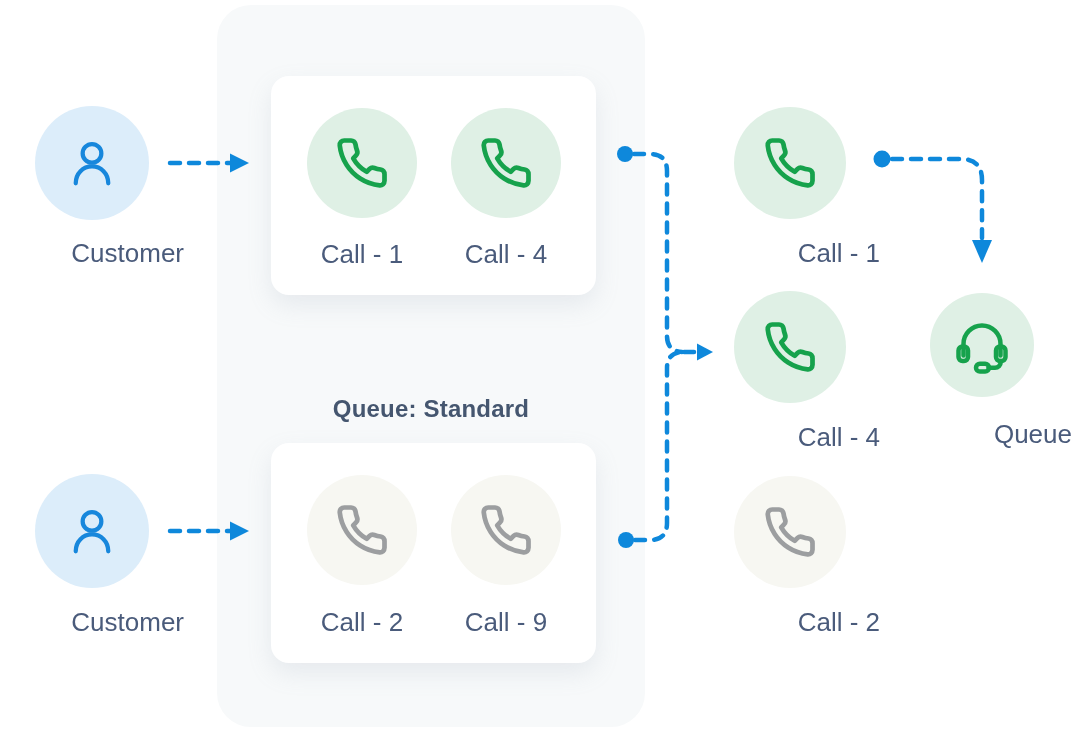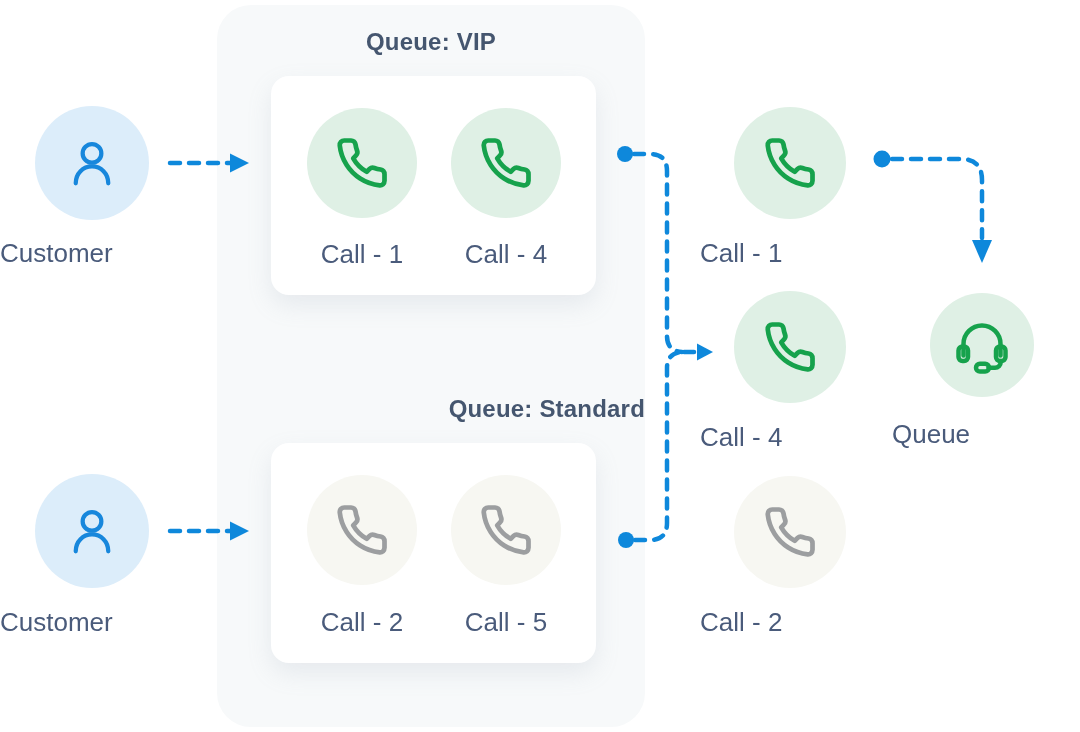--- a/index.html
+++ b/index.html
@@ -6,21 +6,21 @@
   .stage{position:relative;width:1080px;height:732px;background:#ffffff;
          font-family:"Liberation Sans",sans-serif;overflow:hidden;}
 
   .panel{position:absolute;left:217px;top:5px;width:428px;height:722px;
          background:var(--panel-bg);border-radius:34px;}
 
   .q-title{position:absolute;left:0;width:100%;text-align:center;
            font-weight:700;font-size:24px;line-height:30px;
            color:var(--title-text);letter-spacing:.2px;}
   .t-vip{top:22px;}
-  .t-std{top:389px;text-align:right;}
+  .t-std{top:389px;}
 
   .card{position:absolute;left:54px;width:325px;height:219px;
         background:var(--card-bg);border-radius:18px;
         box-shadow:0 10px 24px rgba(146,158,176,.16);}
   .card-vip{top:71px;}
   .card-std{top:438px;height:220px;}
 
   .qcircle{position:absolute;top:32px;width:110px;height:110px;border-radius:50%;
            display:flex;align-items:center;justify-content:center;}
   .pos1{left:36px;} .pos2{left:180px;}
@@ -38,21 +38,21 @@
                background:var(--customer-circle-bg);color:var(--customer-icon);}
   .cust1{top:106px;} .cust2{top:474px;}
 
   .rcircle{position:absolute;width:112px;height:112px;}
   .r-call1{left:734px;top:107px;}
   .r-call4{left:734px;top:291px;}
   .r-call2{left:734px;top:476px;}
   .agent-circle{position:absolute;left:930px;top:293px;width:104px;height:104px;
                 background:var(--vip-circle-bg);color:var(--vip-icon);}
 
-  .lbl{position:absolute;text-align:left;font-size:26px;line-height:30px;
+  .lbl{position:absolute;text-align:right;font-size:26px;line-height:30px;
        color:var(--label-text);}
   .lbl-cust1{left:0;top:238px;width:184px;}
   .lbl-cust2{left:0;top:607px;width:184px;}
   .lbl-rcall1{left:700px;top:238px;width:180px;}
   .lbl-rcall4{left:700px;top:422px;width:180px;}
   .lbl-rcall2{left:700px;top:607px;width:180px;}
   .lbl-agent{left:892px;top:419px;width:180px;}
 
   .connectors{position:absolute;left:0;top:0;z-index:5;pointer-events:none;}
   .connectors .dash{stroke:var(--accent-blue);stroke-width:4.5;fill:none;
@@ -93,21 +93,20 @@
     </g>
 
     <g>
       <circle class="dot" cx="882" cy="159" r="8.5"></circle>
       <path class="dash" d="M892 159 H961 Q982 159 982 180 V238"></path>
       <polygon class="head" points="972,240 992,240 982,263"></polygon>
     </g>
   </svg>
 
   <div class="panel">
-    <div class="q-title t-vip">Queue: VIP</div>
 
     <div class="card card-vip">
       <div class="qcircle green pos1">
         <svg viewBox="0 0 24 24" width="54" height="54" fill="none" stroke="currentColor" stroke-width="2.1" stroke-linecap="round" stroke-linejoin="round">
           <path d="M22 16.92v3a2 2 0 0 1-2.18 2 19.79 19.79 0 0 1-8.63-3.07 19.5 19.5 0 0 1-6-6 19.79 19.79 0 0 1-3.07-8.67A2 2 0 0 1 4.11 2h3a2 2 0 0 1 2 1.72 12.84 12.84 0 0 0 .7 2.81 2 2 0 0 1-.45 2.11L8.09 9.91a16 16 0 0 0 6 6l1.27-1.27a2 2 0 0 1 2.11-.45 12.84 12.84 0 0 0 2.81.7A2 2 0 0 1 22 16.92z"></path>
         </svg>
       </div>
       <div class="qcircle green pos2">
         <svg viewBox="0 0 24 24" width="54" height="54" fill="none" stroke="currentColor" stroke-width="2.1" stroke-linecap="round" stroke-linejoin="round">
           <path d="M22 16.92v3a2 2 0 0 1-2.18 2 19.79 19.79 0 0 1-8.63-3.07 19.5 19.5 0 0 1-6-6 19.79 19.79 0 0 1-3.07-8.67A2 2 0 0 1 4.11 2h3a2 2 0 0 1 2 1.72 12.84 12.84 0 0 0 .7 2.81 2 2 0 0 1-.45 2.11L8.09 9.91a16 16 0 0 0 6 6l1.27-1.27a2 2 0 0 1 2.11-.45 12.84 12.84 0 0 0 2.81.7A2 2 0 0 1 22 16.92z"></path>
@@ -124,21 +123,21 @@
         <svg viewBox="0 0 24 24" width="54" height="54" fill="none" stroke="currentColor" stroke-width="2.1" stroke-linecap="round" stroke-linejoin="round">
           <path d="M22 16.92v3a2 2 0 0 1-2.18 2 19.79 19.79 0 0 1-8.63-3.07 19.5 19.5 0 0 1-6-6 19.79 19.79 0 0 1-3.07-8.67A2 2 0 0 1 4.11 2h3a2 2 0 0 1 2 1.72 12.84 12.84 0 0 0 .7 2.81 2 2 0 0 1-.45 2.11L8.09 9.91a16 16 0 0 0 6 6l1.27-1.27a2 2 0 0 1 2.11-.45 12.84 12.84 0 0 0 2.81.7A2 2 0 0 1 22 16.92z"></path>
         </svg>
       </div>
       <div class="qcircle cream pos2">
         <svg viewBox="0 0 24 24" width="54" height="54" fill="none" stroke="currentColor" stroke-width="2.1" stroke-linecap="round" stroke-linejoin="round">
           <path d="M22 16.92v3a2 2 0 0 1-2.18 2 19.79 19.79 0 0 1-8.63-3.07 19.5 19.5 0 0 1-6-6 19.79 19.79 0 0 1-3.07-8.67A2 2 0 0 1 4.11 2h3a2 2 0 0 1 2 1.72 12.84 12.84 0 0 0 .7 2.81 2 2 0 0 1-.45 2.11L8.09 9.91a16 16 0 0 0 6 6l1.27-1.27a2 2 0 0 1 2.11-.45 12.84 12.84 0 0 0 2.81.7A2 2 0 0 1 22 16.92z"></path>
         </svg>
       </div>
       <div class="call-label clpos1">Call - 2</div>
-      <div class="call-label clpos2">Call - 5</div>
+      <div class="call-label clpos2">Call - 9</div>
     </div>
   </div>
 
   <div class="circle cust-circle cust1">
     <svg viewBox="0 0 24 24" width="64" height="64" fill="none" stroke="currentColor" stroke-width="1.6" stroke-linecap="round">
       <circle cx="12" cy="8.4" r="3.5"></circle>
       <path d="M5.9 19.6c0-3.7 2.7-6.3 6.1-6.3s6.1 2.6 6.1 6.3"></path>
     </svg>
   </div>
   <div class="lbl lbl-cust1">Customer</div>

